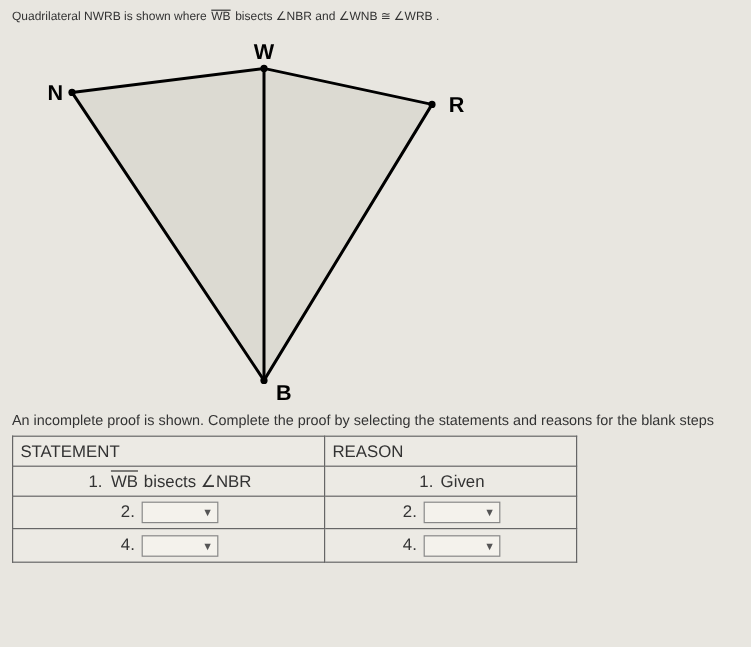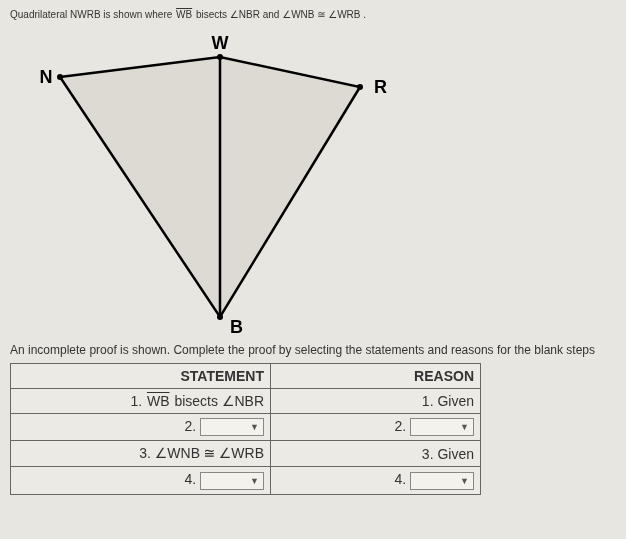--- a/index.html
+++ b/index.html
@@ -37,27 +37,27 @@
     }
     table.proof {
       border-collapse: collapse;
       margin-left: 10px;
       background: #eceae4;
     }
     table.proof th, table.proof td {
       border: 1.5px solid #666;
       padding: 4px 6px;
       font-size: 14px;
-      text-align: right;
+      text-align: center;
       vertical-align: middle;
       height: 24px;
     }
     table.proof th {
-      text-align: right;
-      font-weight: bold;
+      text-align: left;
+      font-weight: normal;
       background: #eceae4;
     }
     .col-statement { width: 260px; }
     .col-reason { width: 210px; margin-left: 17px; }
     .dropdown {
       display: inline-flex;
       align-items: center;
       justify-content: flex-end;
       border: 1px solid #888;
       background: #f4f2ec;
@@ -130,30 +130,20 @@
     </td>
     <td class="col-reason">
       <span class="num-label">2.</span>
       <span class="dropdown">
             <span class="caret">▼</span>
           </span>
     </td>
   </tr>
   <tr>
     <td class="col-statement">
-      <span class="num-label">3.</span>
-      <span class="angle">WNB</span><span class="congruent"> ≅ </span><span class="angle">WRB</span>
-    </td>
-    <td class="col-reason">
-      <span class="num-label">3.</span>
-      <span>Given</span>
-    </td>
-  </tr>
-  <tr>
-    <td class="col-statement">
       <span class="num-label">4.</span>
       <span class="dropdown">
             <span class="caret">▼</span>
           </span>
     </td>
     <td class="col-reason">
       <span class="num-label">4.</span>
       <span class="dropdown">
             <span class="caret">▼</span>
           </span>

